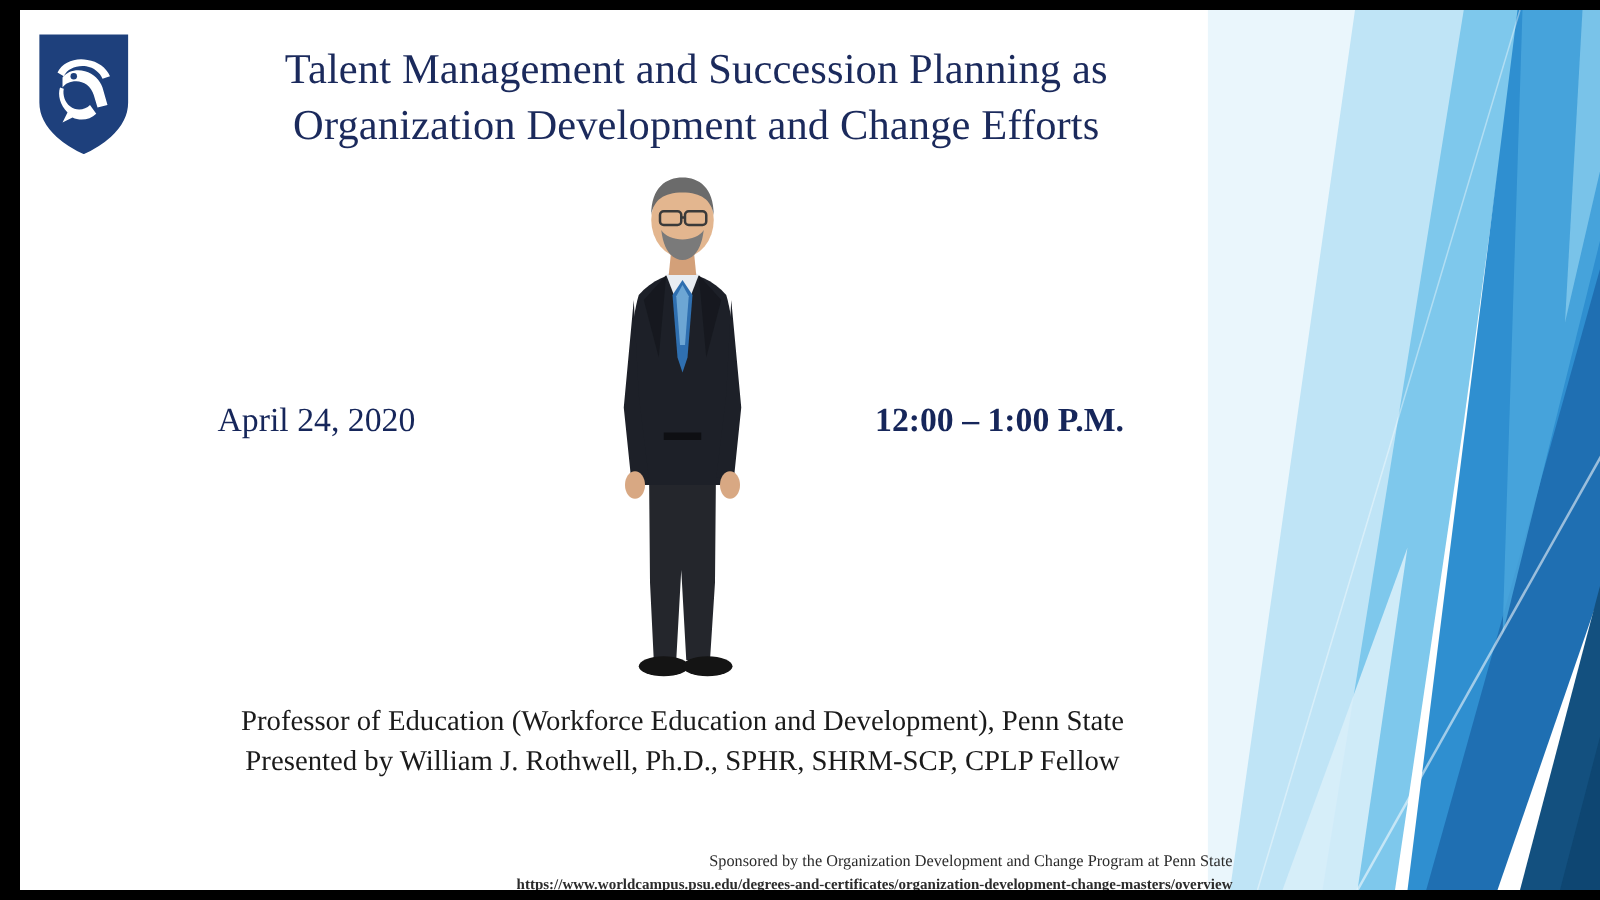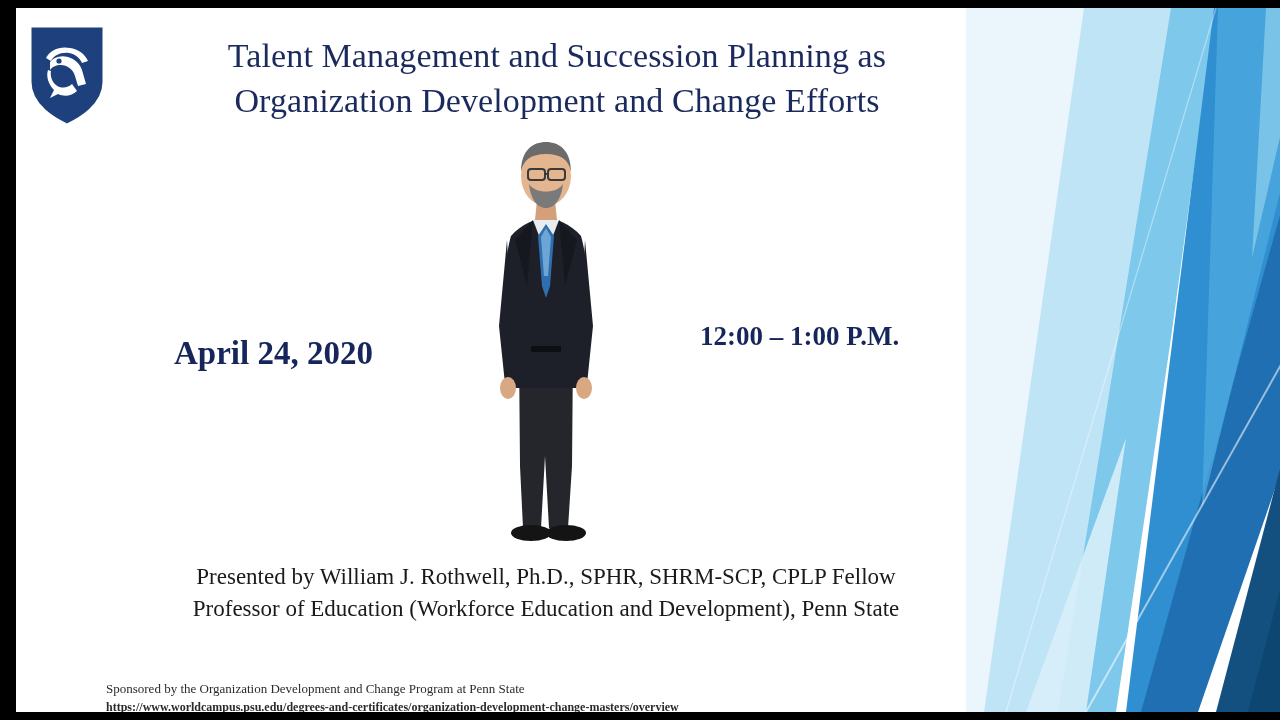--- a/index.html
+++ b/index.html
@@ -78,23 +78,23 @@
     left: 455px;
     top: 128px;
     width: 150px;
     height: 420px;
   }
 
   
   .date {
     position: absolute;
     left: 158px;
-    top: 327px;
-    font-size: 33px;
-    font-weight: bold;
+    top: 313px;
+    font-size: 27px;
+    font-weight: normal;
     color: #16265a;
   }
   .time {
     position: absolute;
     left: 684px;
     top: 313px;
     font-size: 27px;
     font-weight: bold;
     color: #16265a;
     text-align: center;
@@ -112,21 +112,21 @@
     line-height: 1.38;
   }
   .credit div { white-space: nowrap; }
 
   
   .sponsor {
     position: absolute;
     left: 90px;
     top: 672px;
     width: 880px;
-    text-align: left;
+    text-align: right;
     color: #2b2b2b;
     font-size: 13px;
     line-height: 1.45;
   }
   .sponsor .url {
     font-size: 12px;
     color: #2b2b2b;
     font-weight: bold;
   }
 </style>
@@ -213,22 +213,22 @@
         </g>
 
         <rect x="60" y="210" width="30" height="6" fill="#0e0f13"></rect>
       </svg>
     </div>
 
     <div class="date">April 24, 2020</div>
     <div class="time">12:00 – 1:00 P.M.</div>
 
     <div class="credit">
+      <div>Professor of Education (Workforce Education and Development), Penn State</div>
       <div>Presented by William J. Rothwell, Ph.D., SPHR, SHRM-SCP, CPLP Fellow</div>
-      <div>Professor of Education (Workforce Education and Development), Penn State</div>
     </div>
 
     <div class="sponsor">
       <div>Sponsored by the Organization Development and Change Program at Penn State</div>
       <div class="url">https://www.worldcampus.psu.edu/degrees-and-certificates/organization-development-change-masters/overview</div>
     </div>
 
   </div>
 </div>
 

